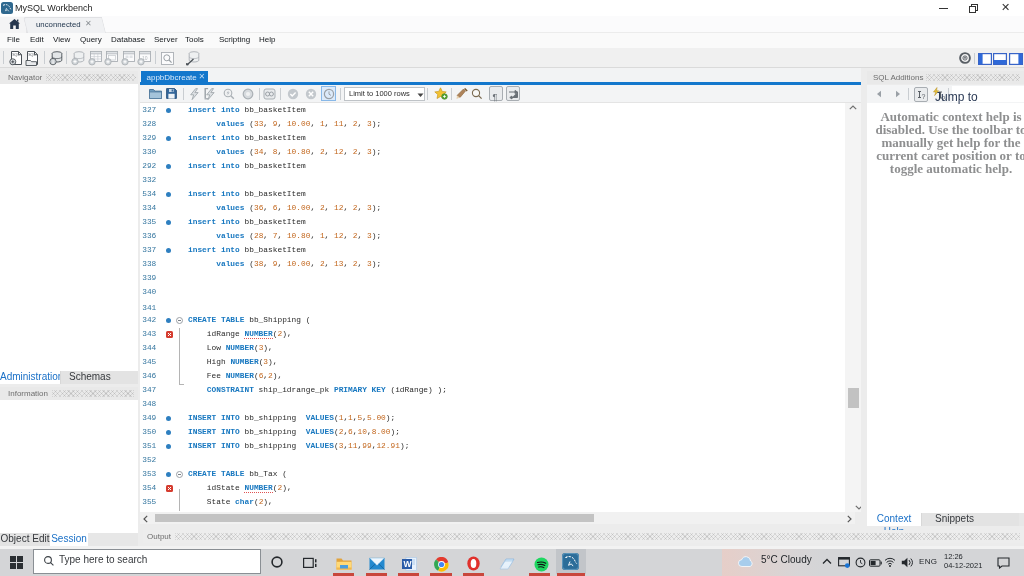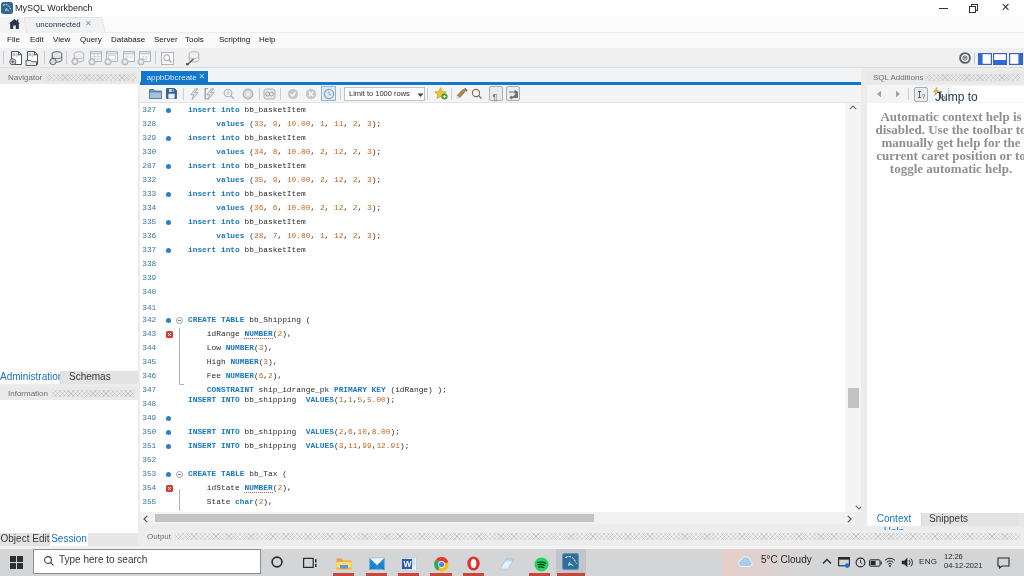--- a/index.html
+++ b/index.html
@@ -242,39 +242,39 @@
 <div class="gut" style="top:103px">327</div>
 <div class="dot" style="top:107.5px"></div>
 <div class="cl" style="top:103px"><b class="k">insert into</b> bb_basketItem</div>
 <div class="gut" style="top:117px">328</div>
 <div class="cl" style="top:117px">      <b class="k">values</b> (<i class="n">33</i>, <i class="n">9</i>, <i class="n">10.00</i>, <i class="n">1</i>, <i class="n">11</i>, <i class="n">2</i>, <i class="n">3</i>);</div>
 <div class="gut" style="top:131px">329</div>
 <div class="dot" style="top:135.5px"></div>
 <div class="cl" style="top:131px"><b class="k">insert into</b> bb_basketItem</div>
 <div class="gut" style="top:145px">330</div>
 <div class="cl" style="top:145px">      <b class="k">values</b> (<i class="n">34</i>, <i class="n">8</i>, <i class="n">10.80</i>, <i class="n">2</i>, <i class="n">12</i>, <i class="n">2</i>, <i class="n">3</i>);</div>
-<div class="gut" style="top:159px">287</div>
+<div class="gut" style="top:159px">292</div>
 <div class="dot" style="top:163.5px"></div>
 <div class="cl" style="top:159px"><b class="k">insert into</b> bb_basketItem</div>
 <div class="gut" style="top:173px">332</div>
-<div class="cl" style="top:173px">      <b class="k">values</b> (<i class="n">35</i>, <i class="n">9</i>, <i class="n">10.00</i>, <i class="n">2</i>, <i class="n">12</i>, <i class="n">2</i>, <i class="n">3</i>);</div>
-<div class="gut" style="top:187px">333</div>
+<div class="gut" style="top:187px">534</div>
 <div class="dot" style="top:191.5px"></div>
 <div class="cl" style="top:187px"><b class="k">insert into</b> bb_basketItem</div>
 <div class="gut" style="top:201px">334</div>
 <div class="cl" style="top:201px">      <b class="k">values</b> (<i class="n">36</i>, <i class="n">6</i>, <i class="n">10.00</i>, <i class="n">2</i>, <i class="n">12</i>, <i class="n">2</i>, <i class="n">3</i>);</div>
 <div class="gut" style="top:215px">335</div>
 <div class="dot" style="top:219.5px"></div>
 <div class="cl" style="top:215px"><b class="k">insert into</b> bb_basketItem</div>
 <div class="gut" style="top:229px">336</div>
 <div class="cl" style="top:229px">      <b class="k">values</b> (<i class="n">28</i>, <i class="n">7</i>, <i class="n">10.80</i>, <i class="n">1</i>, <i class="n">12</i>, <i class="n">2</i>, <i class="n">3</i>);</div>
 <div class="gut" style="top:243px">337</div>
 <div class="dot" style="top:247.5px"></div>
 <div class="cl" style="top:243px"><b class="k">insert into</b> bb_basketItem</div>
 <div class="gut" style="top:257px">338</div>
+<div class="cl" style="top:257px">      <b class="k">values</b> (<i class="n">38</i>, <i class="n">9</i>, <i class="n">10.00</i>, <i class="n">2</i>, <i class="n">13</i>, <i class="n">2</i>, <i class="n">3</i>);</div>
 <div class="gut" style="top:271px">339</div>
 <div class="gut" style="top:285px">340</div>
 <div class="gut" style="top:301px">341</div>
 <div class="gut" style="top:313px">342</div>
 <div class="dot" style="top:317.5px"></div>
 <div class="foldc" style="top:316.5px"></div>
 <div class="cl" style="top:313px"><b class="k">CREATE TABLE</b> bb_Shipping (</div>
 <div class="gut" style="top:327px">343</div>
 <div class="erri" style="top:330.5px"><svg width="7" height="7" viewBox="0 0 7 7">
         <rect x="0" y="0" width="7" height="7" rx="1.5" fill="#d53c2f"></rect>
@@ -285,21 +285,21 @@
 <div class="cl" style="top:341px">    Low <b class="k">NUMBER</b>(<i class="n">3</i>),</div>
 <div class="gut" style="top:355px">345</div>
 <div class="cl" style="top:355px">    High <b class="k">NUMBER</b>(<i class="n">3</i>),</div>
 <div class="gut" style="top:369px">346</div>
 <div class="cl" style="top:369px">    Fee <b class="k">NUMBER</b>(<i class="n">6</i>,<i class="n">2</i>),</div>
 <div class="gut" style="top:383px">347</div>
 <div class="cl" style="top:383px">    <b class="k">CONSTRAINT</b> ship_idrange_pk <b class="k">PRIMARY KEY</b> (idRange) );</div>
 <div class="gut" style="top:397px">348</div>
 <div class="gut" style="top:411px">349</div>
 <div class="dot" style="top:415.5px"></div>
-<div class="cl" style="top:393px"><b class="k">INSERT INTO</b> bb_shipping  <b class="k">VALUES</b>(<i class="n">1</i>,<i class="n">1</i>,<i class="n">5</i>,<i class="n">5.00</i>);</div>
+<div class="cl" style="top:411px"><b class="k">INSERT INTO</b> bb_shipping  <b class="k">VALUES</b>(<i class="n">1</i>,<i class="n">1</i>,<i class="n">5</i>,<i class="n">5.00</i>);</div>
 <div class="gut" style="top:425px">350</div>
 <div class="dot" style="top:429.5px"></div>
 <div class="cl" style="top:425px"><b class="k">INSERT INTO</b> bb_shipping  <b class="k">VALUES</b>(<i class="n">2</i>,<i class="n">6</i>,<i class="n">10</i>,<i class="n">8.00</i>);</div>
 <div class="gut" style="top:439px">351</div>
 <div class="dot" style="top:443.5px"></div>
 <div class="cl" style="top:439px"><b class="k">INSERT INTO</b> bb_shipping  <b class="k">VALUES</b>(<i class="n">3</i>,<i class="n">11</i>,<i class="n">99</i>,<i class="n">12.91</i>);</div>
 <div class="gut" style="top:453px">352</div>
 <div class="gut" style="top:467px">353</div>
 <div class="dot" style="top:471.5px"></div>
 <div class="foldc" style="top:470.5px"></div>
@@ -354,21 +354,21 @@
         <path d="M5 .5L1.5 5h2.3L2.6 8.6 6.8 3.8H4.6z" fill="#e8c23c" stroke="#b08a20" stroke-width=".5"></path>
         <path d="M7 5h3M8.5 5v6M7 11h3" stroke="#5a6066" stroke-width="1"></path>
         <text x="9.5" y="13.5" font-size="7" fill="#5a6066" font-family="Liberation Sans">?</text>
       </svg></div>
 <div class="vsep" style="left:948px;top:88px;height:12px"></div>
 <div class="abs" style="left:952px;top:86px;width:72px;height:15.5px;background:#fff"></div>
 <div class="abs" style="left:935px;top:89.5px;font-size:12px;color:#2b3a55">Jump to</div>
 <div class="abs" style="left:869px;top:110px;width:164px;text-align:center;font-family:'Liberation Serif',serif;font-weight:bold;font-size:13px;line-height:13px;color:#8e8f90">Automatic context help is disabled. Use the toolbar to manually get help for the current caret position or to toggle automatic help.</div>
 <div class="abs" style="left:867px;top:513px;width:157px;height:12.5px;background:#e7e7e7"></div>
 <div class="tabsL" style="left:867px;top:513px;width:54px;background:#fff;color:#1a70c7;text-align:center">Context Help</div>
-<div class="tabsL" style="left:921px;top:513px;width:98px;background:#e3e3e3;color:#36393d;padding-left:7px;border-left:1px solid #d8d8d8">Snippets</div>
+<div class="tabsL" style="left:921px;top:513px;width:98px;background:#e3e3e3;color:#36393d;padding-left:13px;border-left:1px solid #d8d8d8">Snippets</div>
 
 <div class="hdr" style="left:143px;top:530px;width:881px;background:#ededed"><span style="padding-left:4px">Output</span></div>
 <div class="hatch" style="left:175px;top:533px;width:845px"></div>
 <div class="abs" style="left:0;top:545.5px;width:1024px;height:3px;background:#f2f2f2"></div>
 
 <div class="abs" style="left:0;top:548.5px;width:1024px;height:27.5px;background:#d4d5d7"></div>
 <svg class="abs" style="left:10px;top:556px" width="13" height="13" viewBox="0 0 13 13">
       <rect x="0" y="0" width="6" height="6" fill="#2b2f33"></rect>
       <rect x="7" y="0" width="6" height="6" fill="#2b2f33"></rect>
       <rect x="0" y="7" width="6" height="6" fill="#2b2f33"></rect>

